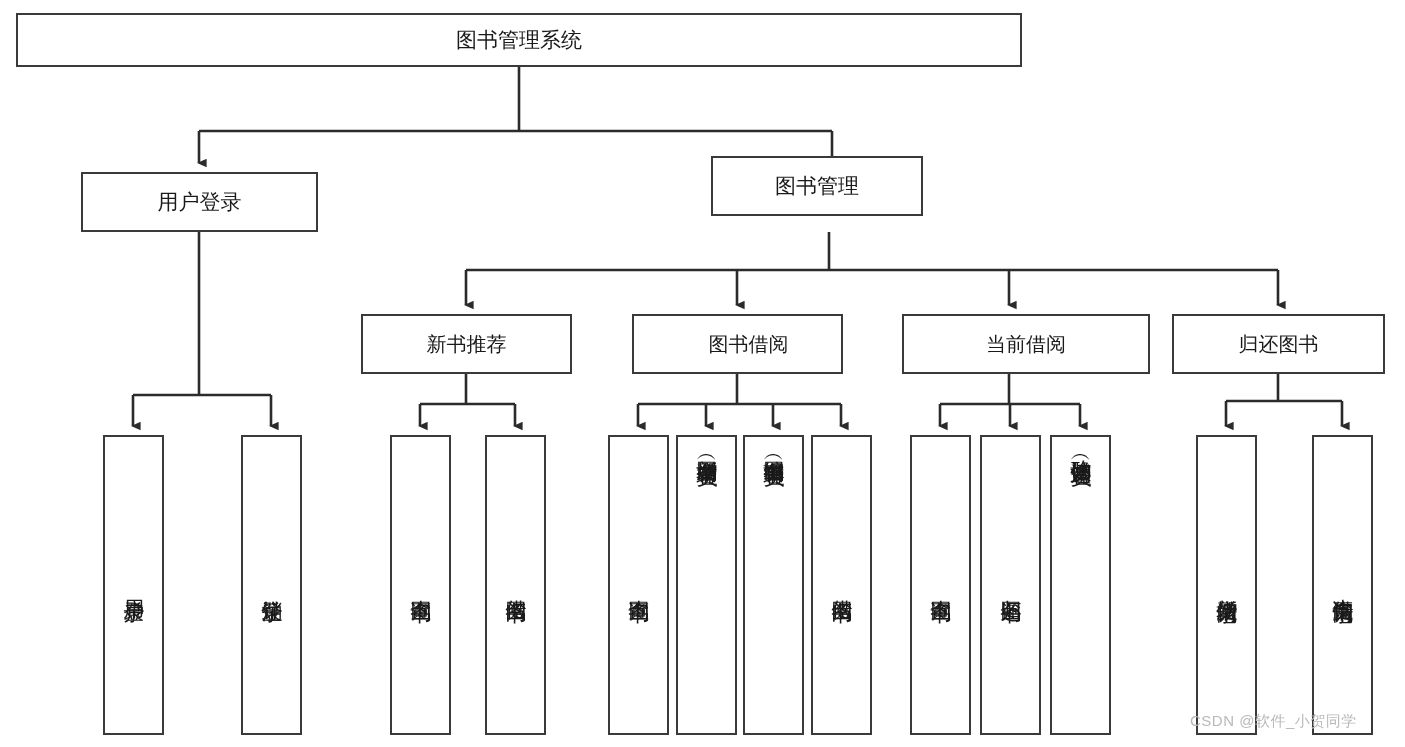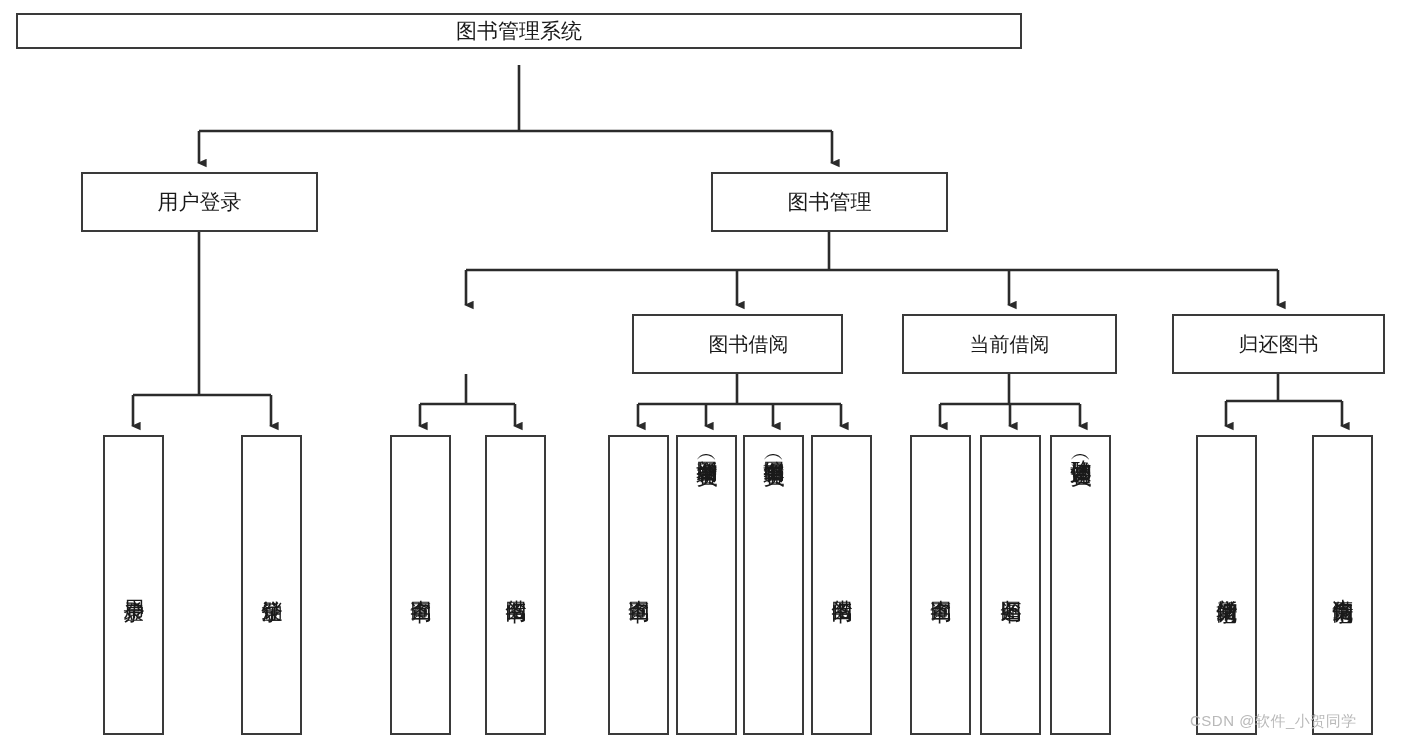--- a/index.html
+++ b/index.html
@@ -125,35 +125,38 @@
       <path d="M1010,404 L1010,426" marker-end="url(#arrow)"></path>
       <path d="M1080,404 L1080,426" marker-end="url(#arrow)"></path>
 
       <path d="M1278,374 L1278,401"></path>
       <path d="M1226,401 L1342,401"></path>
       <path d="M1226,401 L1226,426" marker-end="url(#arrow)"></path>
       <path d="M1342,401 L1342,426" marker-end="url(#arrow)"></path>
     </g>
   </svg>
 
-  <div class="node root" style="left:16px; top:13px; width:1006px; height:36px;">
+  <div class="node root" style="left:16px; top:13px; width:1006px; height:54px;">
     <span>图书管理系统</span>
   </div>
 
   <div class="node lvl2" style="left:81px; top:172px; width:237px; height:60px;">
     <span>用户登录</span>
   </div>
-  <div class="node lvl2" style="left:711px; top:172px; width:237px; height:60px;">
+  <div class="node lvl2" style="left:711px; top:156px; width:212px; height:60px;">
     <span>图书管理</span>
   </div>
 
+  <div class="node lvl3" style="left:361px; top:314px; width:211px; height:60px;">
+    <span>新书推荐</span>
+  </div>
   <div class="node lvl3" style="left:632px; top:314px; width:211px; height:60px;padding-left:22px;">
     <span>图书借阅</span>
   </div>
-  <div class="node lvl3" style="left:902px; top:314px; width:215px; height:60px;">
+  <div class="node lvl3" style="left:902px; top:314px; width:248px; height:60px;">
     <span>当前借阅</span>
   </div>
   <div class="node lvl3" style="left:1172px; top:314px; width:213px; height:60px;">
     <span>归还图书</span>
   </div>
 
   <div class="node leaf" style="left:103px; top:435px; width:61px; height:300px;">
     <div class="leaf-inner">
       <span class="vlabel">用户登录</span>
     </div>

